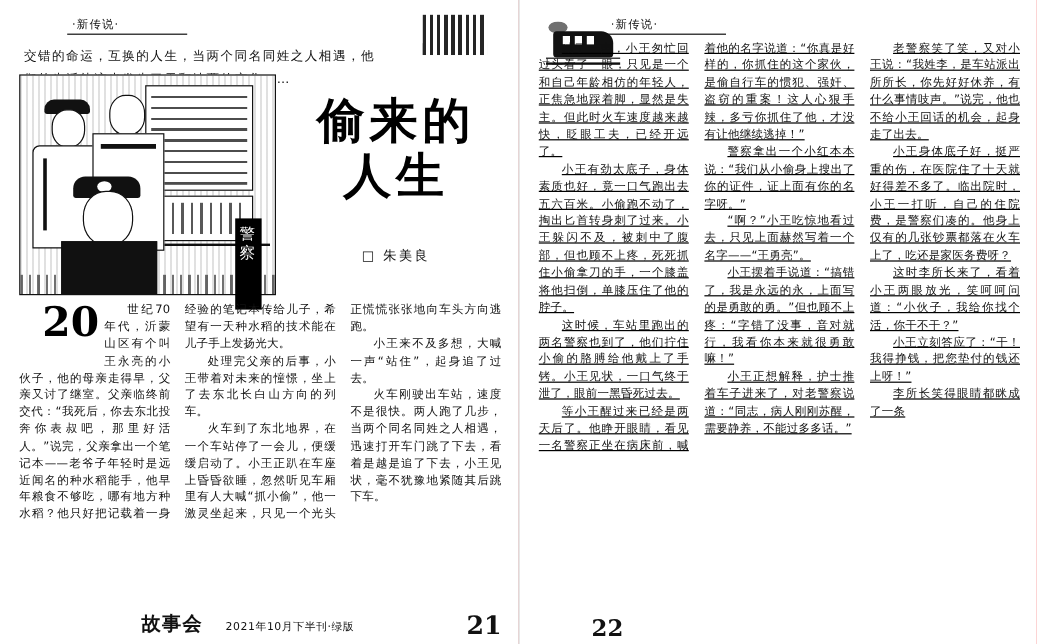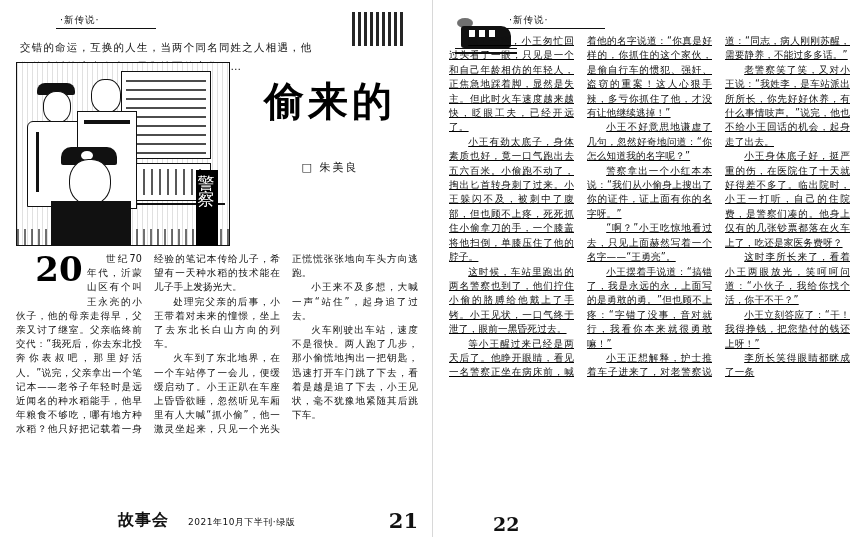--- a/index.html
+++ b/index.html
@@ -85,23 +85,23 @@
   .illus .bodyA:before{content:"";position:absolute;left:8px;top:10px;width:3px;height:60px;background:#111;}
   .illus .headB{position:absolute;left:74px;top:16px;width:28px;height:32px;border:1.5px solid #111;border-radius:45%;background:#fff;}
   .illus .bodyB{position:absolute;left:60px;top:48px;width:58px;height:96px;border:1.5px solid #111;background:#fff;}
   .illus .bodyB:before{content:"";position:absolute;left:6px;top:8px;right:6px;height:4px;background:#111;}
   .illus .headC{position:absolute;left:52px;top:96px;width:40px;height:44px;border:1.5px solid #111;border-radius:46%;background:#fff;}
   .illus .capC{position:absolute;left:44px;top:84px;width:56px;height:18px;background:#111;border-radius:10px 10px 2px 2px;}
   .illus .capC:after{content:"";position:absolute;left:20px;top:4px;width:12px;height:9px;background:#fff;border-radius:50%;}
   .illus .bodyC{position:absolute;left:34px;top:138px;width:78px;height:46px;border:1.5px solid #111;background:#111;}
   .illus .floor{position:absolute;left:0;bottom:0;width:100%;height:16px;background:repeating-linear-gradient(90deg,#111 0 2px,transparent 2px 7px);opacity:.6;}
   .vbadge{
-    position:absolute;left:196px;top:170px;width:22px;height:76px;background:#000;color:#fff;
-    font-size:17px;line-height:16px;text-align:center;padding-top:6px;box-sizing:border-box;letter-spacing:2px;
-    font-family:Liberation Sans, sans-serif;
+    position:absolute;left:196px;top:182px;width:22px;height:76px;background:#000;color:#fff;
+    font-size:13px;line-height:16px;text-align:center;padding-top:6px;box-sizing:border-box;letter-spacing:2px;
+    font-family:Liberation Mono, monospace;
   }
 
   
   .cols{position:absolute;left:16px;right:14px;top:252px;bottom:28px;}
   .page-right .cols{top:34px;bottom:22px;left:16px;right:14px;text-decoration:underline;}
   .coltext{
     column-count:3;column-gap:12px;
     font-family:"DejaVu Sans","Liberation Sans",sans-serif;
     font-size:9.6px;line-height:14.2px;text-align:justify;color:#111;letter-spacing:.2px;
   }
@@ -162,30 +162,31 @@
       <div class="bodyB"></div>
       <div class="capC"></div>
       <div class="headC"></div>
       <div class="bodyC"></div>
       <div class="floor"></div>
     </div>
     <div class="vbadge">警察</div>
 
     <div class="title-wrap">
       <div class="title">偷来的</div>
+      <div class="title">人生</div>
       <div class="byline">□ 朱美良</div>
     </div>
 
     <div class="cols">
       <div class="coltext">
         <p class="dropcap-para"><span class="dropcap">20</span><span>世纪70年代，沂蒙山区有个叫王永亮的小伙子，他的母亲走得早，父亲又讨了继室。父亲临终前交代：“我死后，你去东北投奔你表叔吧，那里好活人。”说完，父亲拿出一个笔记本——老爷子年轻时是远近闻名的种水稻能手，他早年粮食不够吃，哪有地方种水稻？他只好把记载着一身经验的笔记本传给儿子，希望有一天种水稻的技术能在儿子手上发扬光大。</span></p>
         <p>处理完父亲的后事，小王带着对未来的憧憬，坐上了去东北长白山方向的列车。</p>
         <p>火车到了东北地界，在一个车站停了一会儿，便缓缓启动了。小王正趴在车座上昏昏欲睡，忽然听见车厢里有人大喊“抓小偷”，他一激灵坐起来，只见一个光头正慌慌张张地向车头方向逃跑。</p>
         <p>小王来不及多想，大喊一声“站住”，起身追了过去。</p>
-        <p>火车刚驶出车站，速度不是很快。两人跑了几步，那小偷慌地掏出一把钥匙，迅速打开车门跳了下去，看着是越是追了下去，小王见状，毫不犹豫地紧随其后跳下车。</p>
+        <p>火车刚驶出车站，速度不是很快。两人跑了几步，当两个同名同姓之人相遇，迅速打开车门跳了下去，看着是越是追了下去，小王见状，毫不犹豫地紧随其后跳下车。</p>
       </div>
     </div>
 
     <div class="footer-left">
       <div class="mag-logo">故事会</div>
       <div class="imprint">2021年10月下半刊·绿版</div>
       <div class="pgno-left">21</div>
     </div>
   </div>
 
@@ -204,21 +205,20 @@
       <div class="kicker">·新传说·</div>
       <div class="rule"></div>
     </div>
 
     <div class="cols">
       <div class="coltext">
         <p>喊了一声，小王匆忙回过头看了一眼，只见是一个和自己年龄相仿的年轻人，正焦急地踩着脚，显然是失主。但此时火车速度越来越快，眨眼工夫，已经开远了。</p>
         <p>小王有劲太底子，身体素质也好，竟一口气跑出去五六百米。小偷跑不动了，掏出匕首转身刺了过来。小王躲闪不及，被刺中了腹部，但也顾不上疼，死死抓住小偷拿刀的手，一个膝盖将他扫倒，单膝压住了他的脖子。</p>
         <p>这时候，车站里跑出的两名警察也到了，他们拧住小偷的胳膊给他戴上了手铐。小王见状，一口气终于泄了，眼前一黑昏死过去。</p>
         <p>等小王醒过来已经是两天后了。他睁开眼睛，看见一名警察正坐在病床前，喊着他的名字说道：“你真是好样的，你抓住的这个家伙，是偷自行车的惯犯、强奸、盗窃的重案！这人心狠手辣，多亏你抓住了他，才没有让他继续逃掉！”</p>
-        <p>小王不好意思地谦虚了几句，忽然好奇地问道：“你怎么知道我的名字呢？”</p>
         <p>警察拿出一个小红本本说：“我们从小偷身上搜出了你的证件，证上面有你的名字呀。”</p>
         <p>“啊？”小王吃惊地看过去，只见上面赫然写着一个名字——“王勇亮”。</p>
         <p>小王摆着手说道：“搞错了，我是永远的永，上面写的是勇敢的勇。”但也顾不上疼：“字错了没事，音对就行，我看你本来就很勇敢嘛！”</p>
         <p>小王正想解释，护士推着车子进来了，对老警察说道：“同志，病人刚刚苏醒，需要静养，不能过多多话。”</p>
         <p>老警察笑了笑，又对小王说：“我姓李，是车站派出所所长，你先好好休养，有什么事情吱声。”说完，他也不给小王回话的机会，起身走了出去。</p>
         <p>小王身体底子好，挺严重的伤，在医院住了十天就好得差不多了。临出院时，小王一打听，自己的住院费，是警察们凑的。他身上仅有的几张钞票都落在火车上了，吃还是家医务费呀？</p>
         <p>这时李所长来了，看着小王两眼放光，笑呵呵问道：“小伙子，我给你找个活，你干不干？”</p>
         <p>小王立刻答应了：“干！我得挣钱，把您垫付的钱还上呀！”</p>
         <p>李所长笑得眼睛都眯成了一条</p>
       </div>

